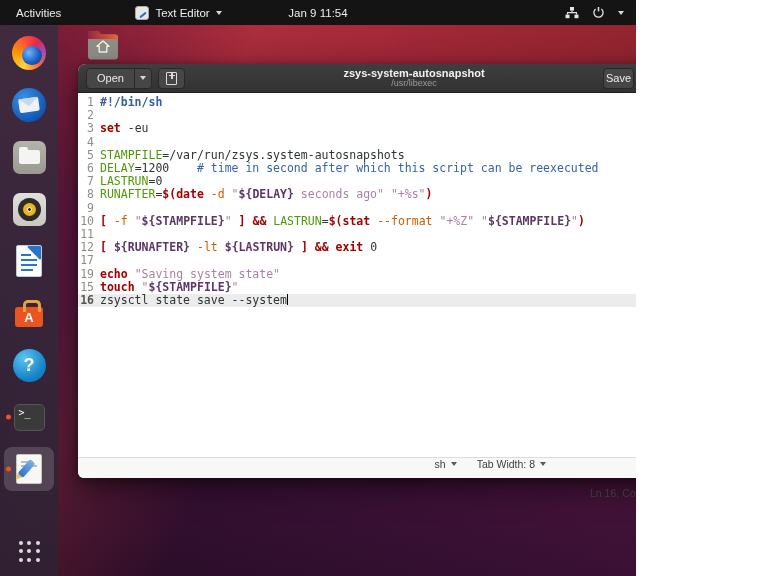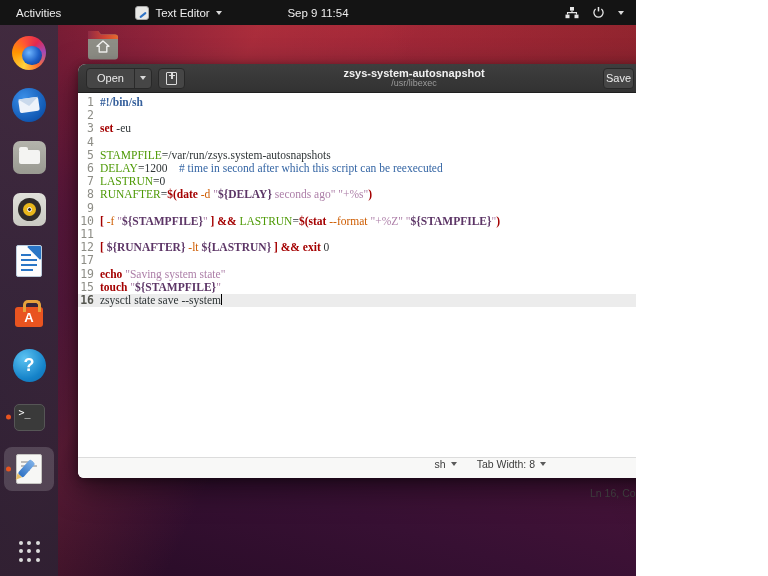--- a/index.html
+++ b/index.html
@@ -94,21 +94,21 @@
   .win-close::before { transform:translate(-50%,-50%) rotate(45deg); }
   .win-close::after { transform:translate(-50%,-50%) rotate(-45deg); }
 
   
   .textarea { flex:1; background:#fff; overflow:hidden; padding-top:3px; cursor:text;
     font-family:"DejaVu Sans Mono","Liberation Mono",monospace; font-size:11.5px; line-height:13.2px; }
   .code-line { display:flex; white-space:pre; }
   .code-line.current { background:var(--cur-line); }
   .gutter { flex:0 0 22px; text-align:right; padding-right:6px; color:var(--syn-gutter); user-select:none; }
   .code-line.current .gutter { color:#55564f; font-weight:bold; }
-  .code-text { color:var(--syn-d);font-family:Liberation Serif, serif; }
+  .code-text { color:var(--syn-d); }
   .seg-d   { color:var(--syn-d); }
   .seg-sb  { color:var(--syn-sb); font-weight:bold; }
   .seg-kw  { color:var(--syn-kw); font-weight:bold; }
   .seg-var { color:var(--syn-var); }
   .seg-opt { color:var(--syn-opt); }
   .seg-str { color:var(--syn-str); }
   .seg-pvar{ color:var(--syn-pvar); font-weight:bold; }
   .seg-cm  { color:var(--syn-cm); }
   .cursor-bar { display:inline-block; width:1px; height:11px; background:#000; vertical-align:-1px; }
 
@@ -123,21 +123,21 @@
 
 <div id="screen">
 
   <div class="topbar">
     <div class="activities">Activities</div>
     <div class="appmenu">
       <span class="gedit-mini"></span>
       <span>Text Editor</span>
       <span class="caret"></span>
     </div>
-    <div class="clock">Sep 9 11:54</div>
+    <div class="clock">Jan 9 11:54</div>
     <div class="sysmenu">
       <svg width="14" height="12" viewBox="0 0 14 12">
         <rect x="5" y="0" width="4" height="3.6" fill="#e6e6e6"></rect>
         <rect x="0.5" y="7.6" width="4" height="3.6" fill="#e6e6e6"></rect>
         <rect x="9.5" y="7.6" width="4" height="3.6" fill="#e6e6e6"></rect>
         <path d="M7 3.6 V5.6 M2.5 7.6 V5.6 H11.5 V7.6" stroke="#e6e6e6" stroke-width="1.1" fill="none"></path>
       </svg>
       <svg width="13" height="13" viewBox="0 0 13 13">
         <path d="M6.5 1 V5.4" stroke="#e6e6e6" stroke-width="1.5"></path>
         <path d="M3.6 3 a4.6 4.6 0 1 0 5.8 0" fill="none" stroke="#e6e6e6" stroke-width="1.3"></path>

